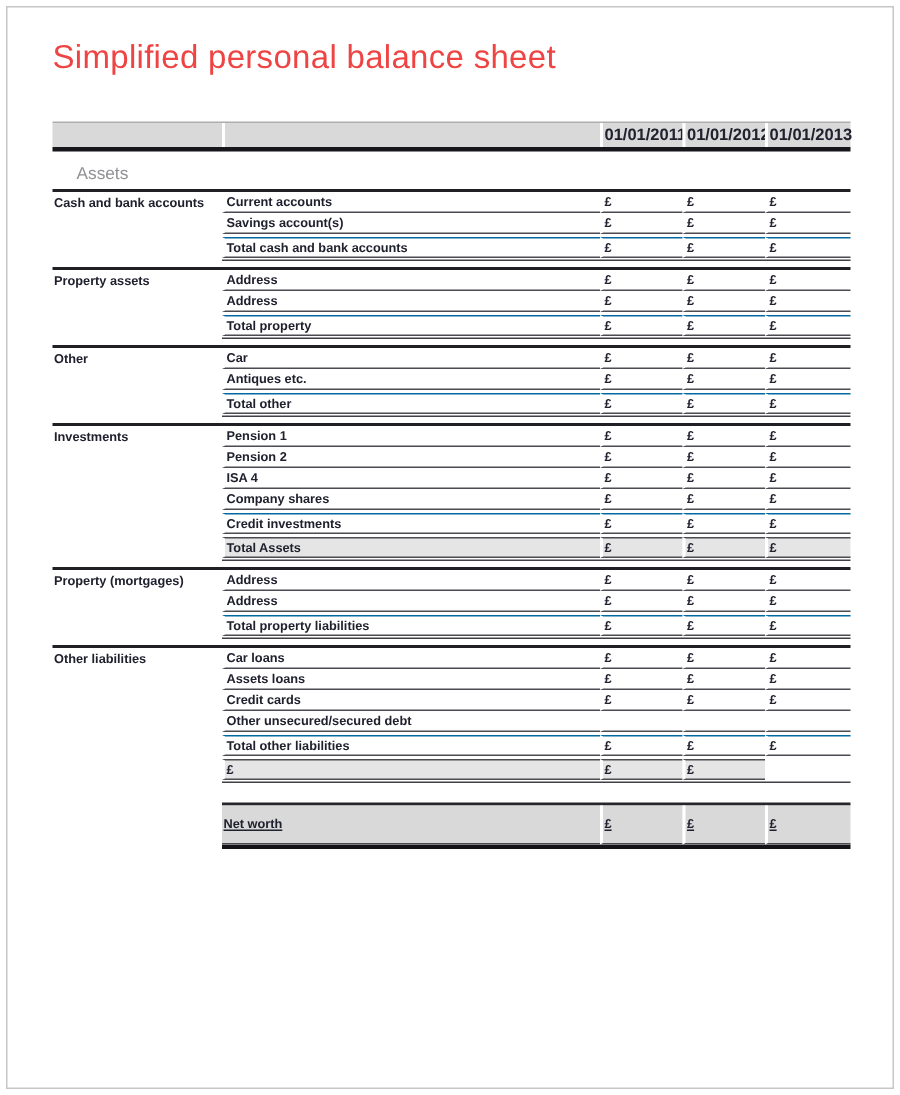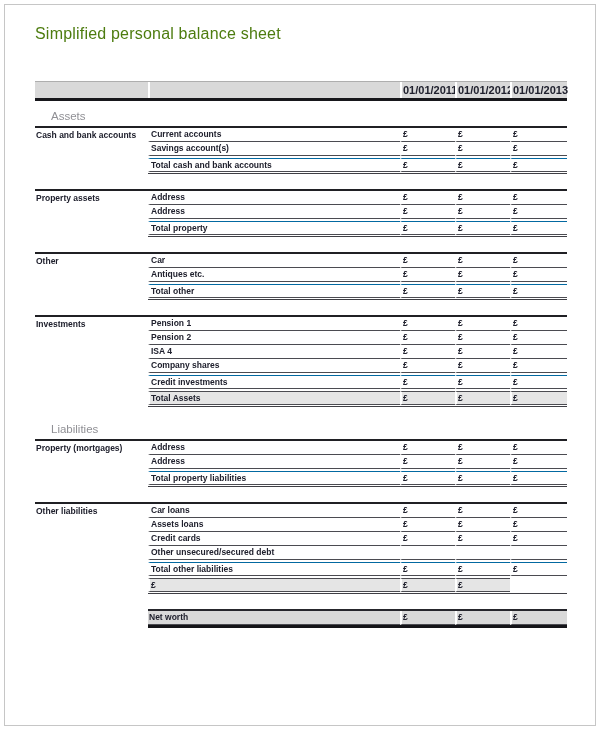--- a/index.html
+++ b/index.html
@@ -6,21 +6,21 @@
   html,body { width:600px; height:730px; }
   body {
     position:relative; background:#ffffff; overflow:hidden;
     font-family:"Liberation Sans", sans-serif;
     color:#20212e;
   }
   .frame { position:absolute; top:4px; left:4px; right:4px; bottom:4px;
     border:1px solid #c6c6c6; pointer-events:none; }
   .title {
     position:absolute; left:35px; top:25px;
-    font-size:16px; font-weight:400; color:#4d7c0f; letter-spacing:.2px;
+    font-size:22px; font-weight:400; color:#ef4444; letter-spacing:.2px;
   }
   .sheet { position:absolute; left:35px; top:81px; width:532px; }
 
   
   .hdr-row, .row { display:grid; grid-template-columns:113px 252px 55px 55px 57px; }
 
   
   .hdr-row { border-top:1px solid #aeaeae; border-bottom:3px solid #17171b; }
   .hdr-row .c { background:#d9d9d9; height:16px; }
   .hdr-row .v { font-size:11px; }
@@ -30,34 +30,34 @@
   .g { padding-left:1px; }
   .i, .v { height:14px; border-bottom:1px solid #4b4b51; border-left:2px solid #ffffff; padding-left:1px; }
   .hdr-row .i, .hdr-row .v { height:16px; border-bottom:none; }
   .hdr-row .g { border-bottom:none; }
   .g { border:none; }
 
   
   .section-heading { margin:8px 0 3px 16px; font-size:11.5px; font-weight:400; color:#909095; line-height:14px; }
 
   
-  .block { border-top:2px solid #202024; margin-bottom:15px; }
+  .block { border-top:2px solid #202024; margin-bottom:4px; }
   .row.total { margin-top:2px; }
   .row.total .i, .row.total .v { border-top:1px solid #0369a1; }
   .row.grand { margin-top:2px; }
   .row.grand .i, .row.grand .v { border-top:1px solid #4b4b51; background:#e5e5e5; }
   .endline { height:2px; margin-left:113px; border-bottom:1px solid #3f3f45; }
 
   
   .networth {
     display:grid; grid-template-columns:252px 55px 55px 57px;
     margin:13px 0 0 113px;
     border-top:2px solid #26262c; border-bottom:3px solid #141418;
   }
-  .networth .c { height:14px; background:#d9d9d9; border-left:2px solid #ffffff; padding-left:1px; }
+  .networth .c { height:26px; background:#d9d9d9; border-left:2px solid #ffffff; padding-left:1px;text-decoration:underline; }
   .networth .c:first-child { border-left:none; }
 </style>
 </head>
 <body>
 
 <div class="frame"></div>
 
 <h1 class="title">Simplified personal balance sheet</h1>
 
 <div class="sheet">
@@ -182,21 +182,20 @@
         </div>
         <div class="row grand">
           <div class="c g"></div>
           <div class="c i">Total Assets</div>
           <div class="c v">£</div>
           <div class="c v">£</div>
           <div class="c v">£</div>
         </div>
         <div class="endline"></div>
       </div>
-      <div class="section-heading">Liabilities</div>
       <div class="block">
         <div class="row item">
           <div class="c g">Property (mortgages)</div>
           <div class="c i">Address</div>
           <div class="c v">£</div>
           <div class="c v">£</div>
           <div class="c v">£</div>
         </div>
         <div class="row item">
           <div class="c g"></div>

